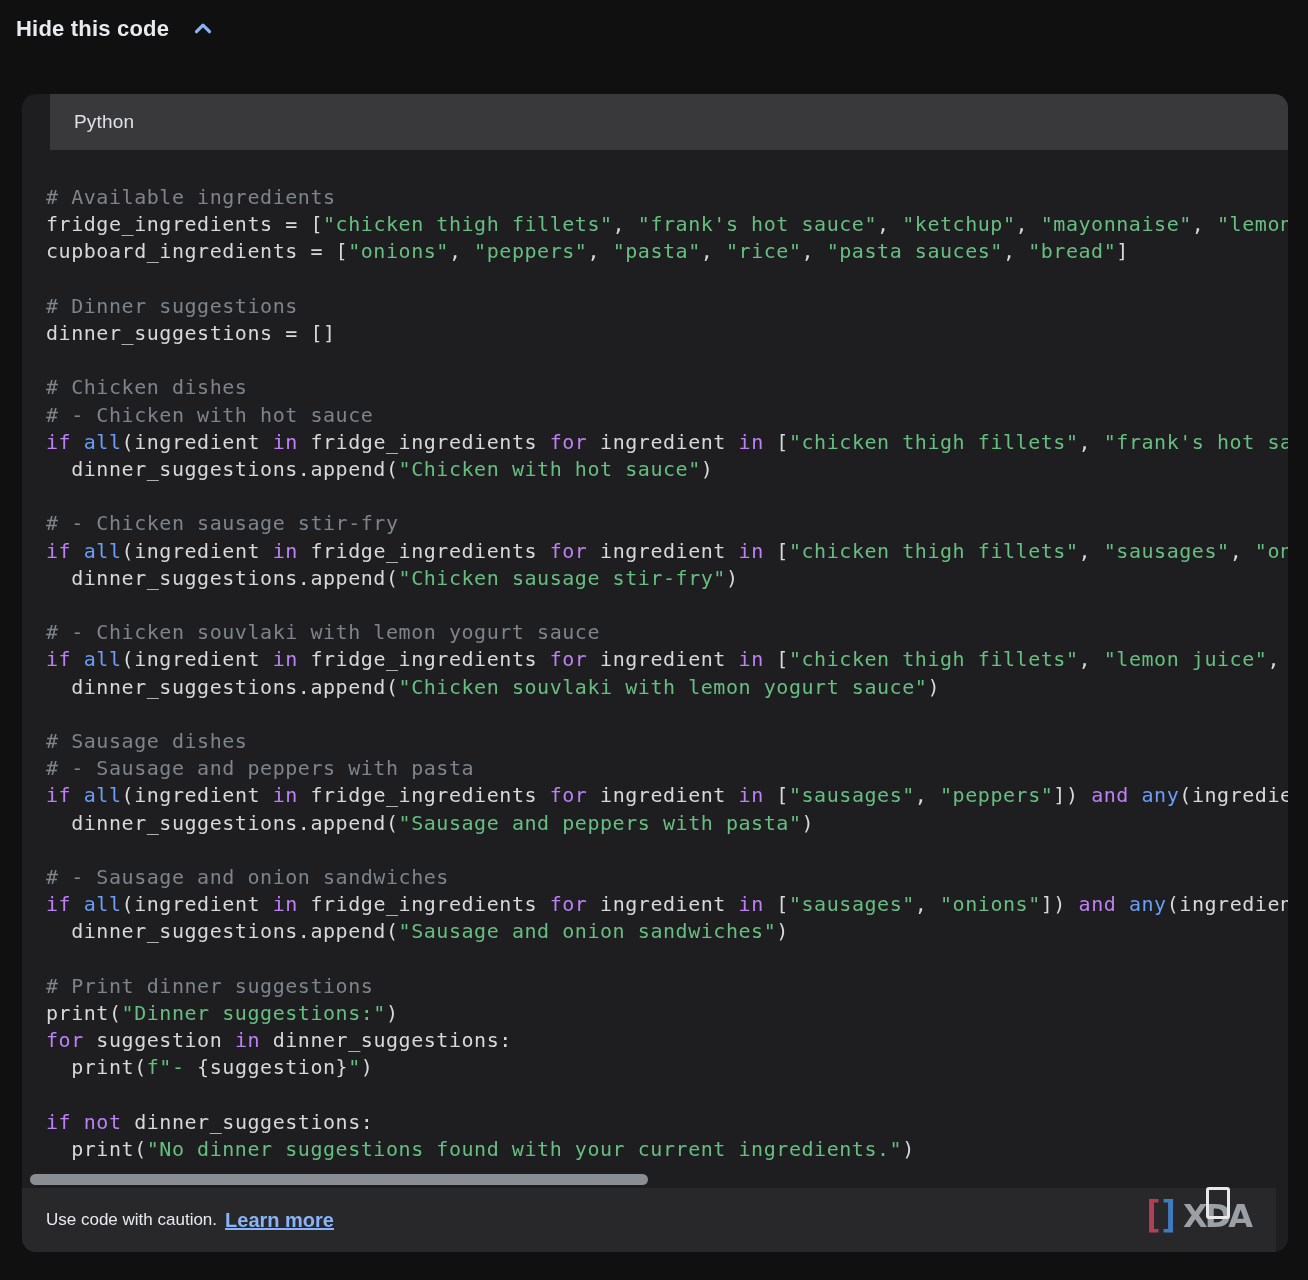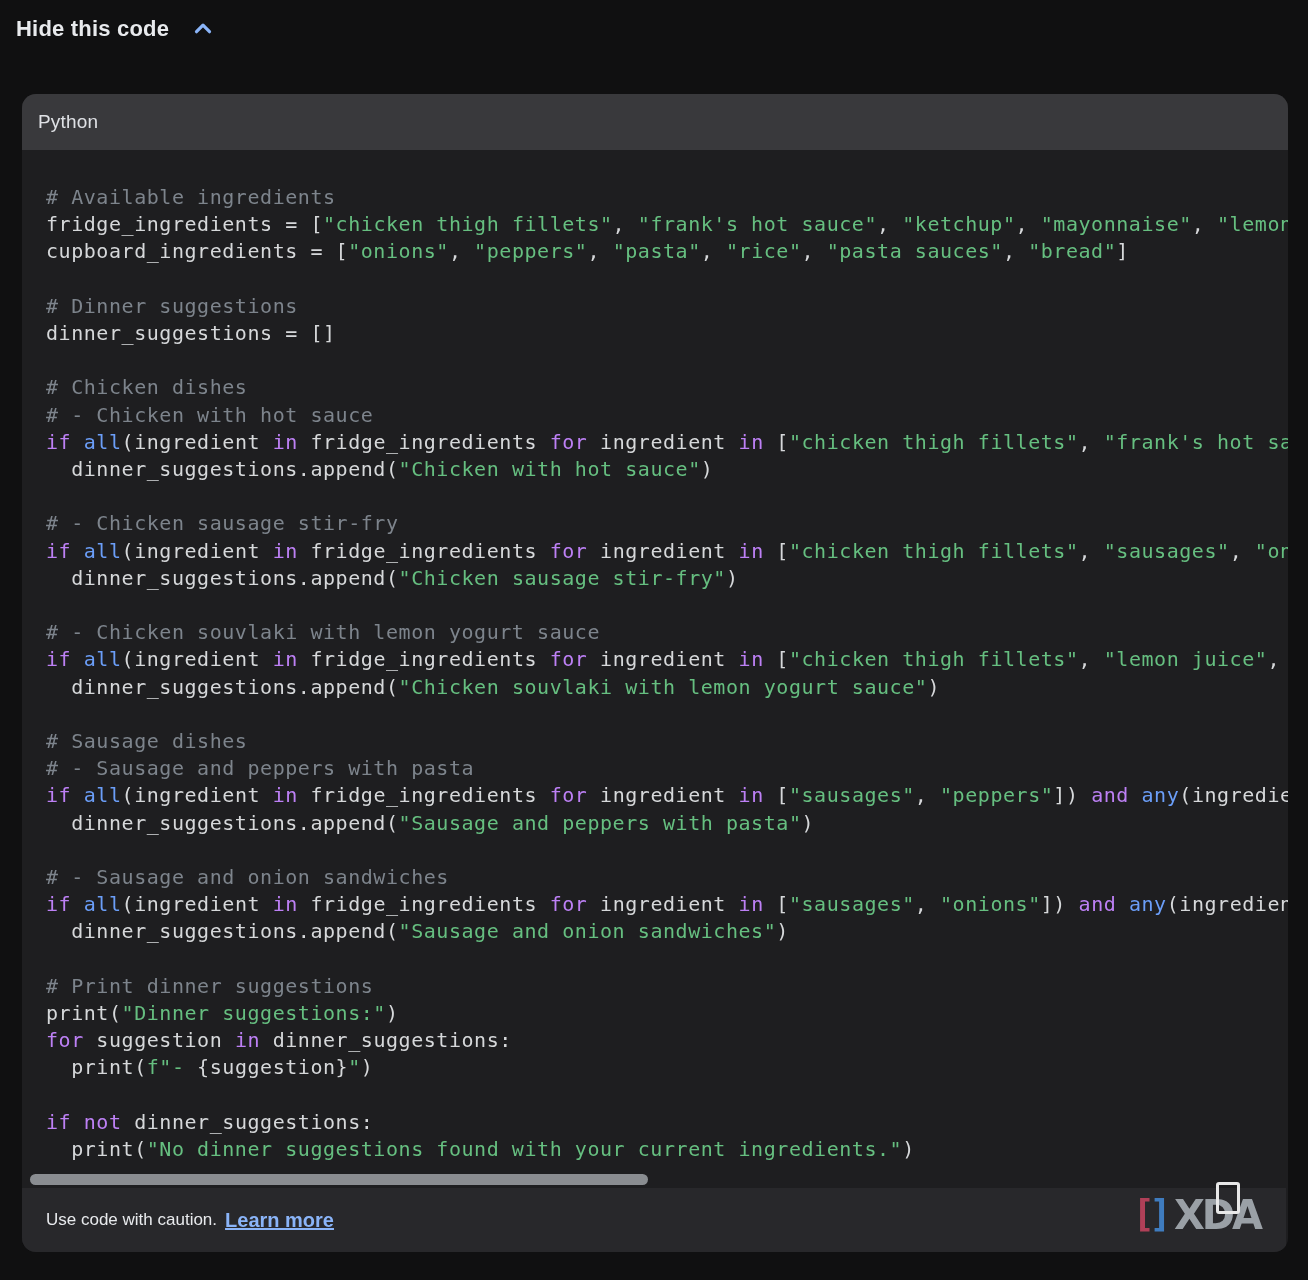--- a/index.html
+++ b/index.html
@@ -28,21 +28,22 @@
   .panel {
     position:absolute; left:22px; top:94px;
     width:1266px; height:1158px;
     border-radius:14px; overflow:hidden;
     background: var(--code-bg,#1e1e20);
   }
   .lang-bar {
     height:56px;
     background: var(--header-bg,#39393c);
     display:flex; align-items:center;
-    padding:0 16px;
+    padding:0 24px;
+    margin-left:28px;
   }
   .lang-label {
     color:#dfe1e5; font-size:19px; letter-spacing:0.2px;
   }
   .code-wrap {
     position:absolute; top:56px; left:0; right:0; bottom:64px;
     padding:34px 0 0 24px;
     overflow:hidden;
   }
   .code-line {
@@ -62,21 +63,21 @@
   .hscroll-thumb {
     position:absolute; left:8px; bottom:67px;
     width:618px; height:11px;
     border-radius:6px;
     background: var(--scrollbar,#8a8d91);
     cursor:grab;
   }
 
   
   .footer {
-    position:absolute; left:0; right:2px; bottom:0; height:64px;
+    position:absolute; left:0; right:12px; bottom:0; height:64px;
     background: var(--footer-bg,#28282b);
     display:flex; align-items:center;
     padding:0 24px;
   }
   .caution-text { font-size:17px; color:var(--text-bright,#e8eaed); }
   .learn-more {
     font-size:20px; font-weight:700;
     color:var(--accent,#8ab4f8);
     text-decoration:underline;
     margin-left:8px; cursor:pointer;
@@ -87,21 +88,21 @@
     position:absolute; right:26px; bottom:14px;
     display:flex; align-items:center;
     font-family:"DejaVu Sans", sans-serif;
     font-weight:700;
     user-select:none;
   }
   .wm-brackets { font-family:"DejaVu Sans Mono", monospace; font-size:38px; font-weight:700; letter-spacing:-6px; margin-right:8px; position:relative; top:-2px;}
   .wm-bracket-l { color:var(--wm-red,#b04058); }
   .wm-bracket-r { color:var(--wm-blue,#3f7cbf); }
   .wm-letters {
-    font-size:40px; color:var(--wm-gray,#9aa0a6);
+    font-size:32px; color:var(--wm-gray,#9aa0a6);
     letter-spacing:-3px; position:relative;
   }
   .wm-square {
     position:absolute; right:20px; top:-10px;
     width:24px; height:32px;
     border:3px solid #e8e8e8; border-radius:3px;
     background:transparent;
   }
 </style>
 </head>

